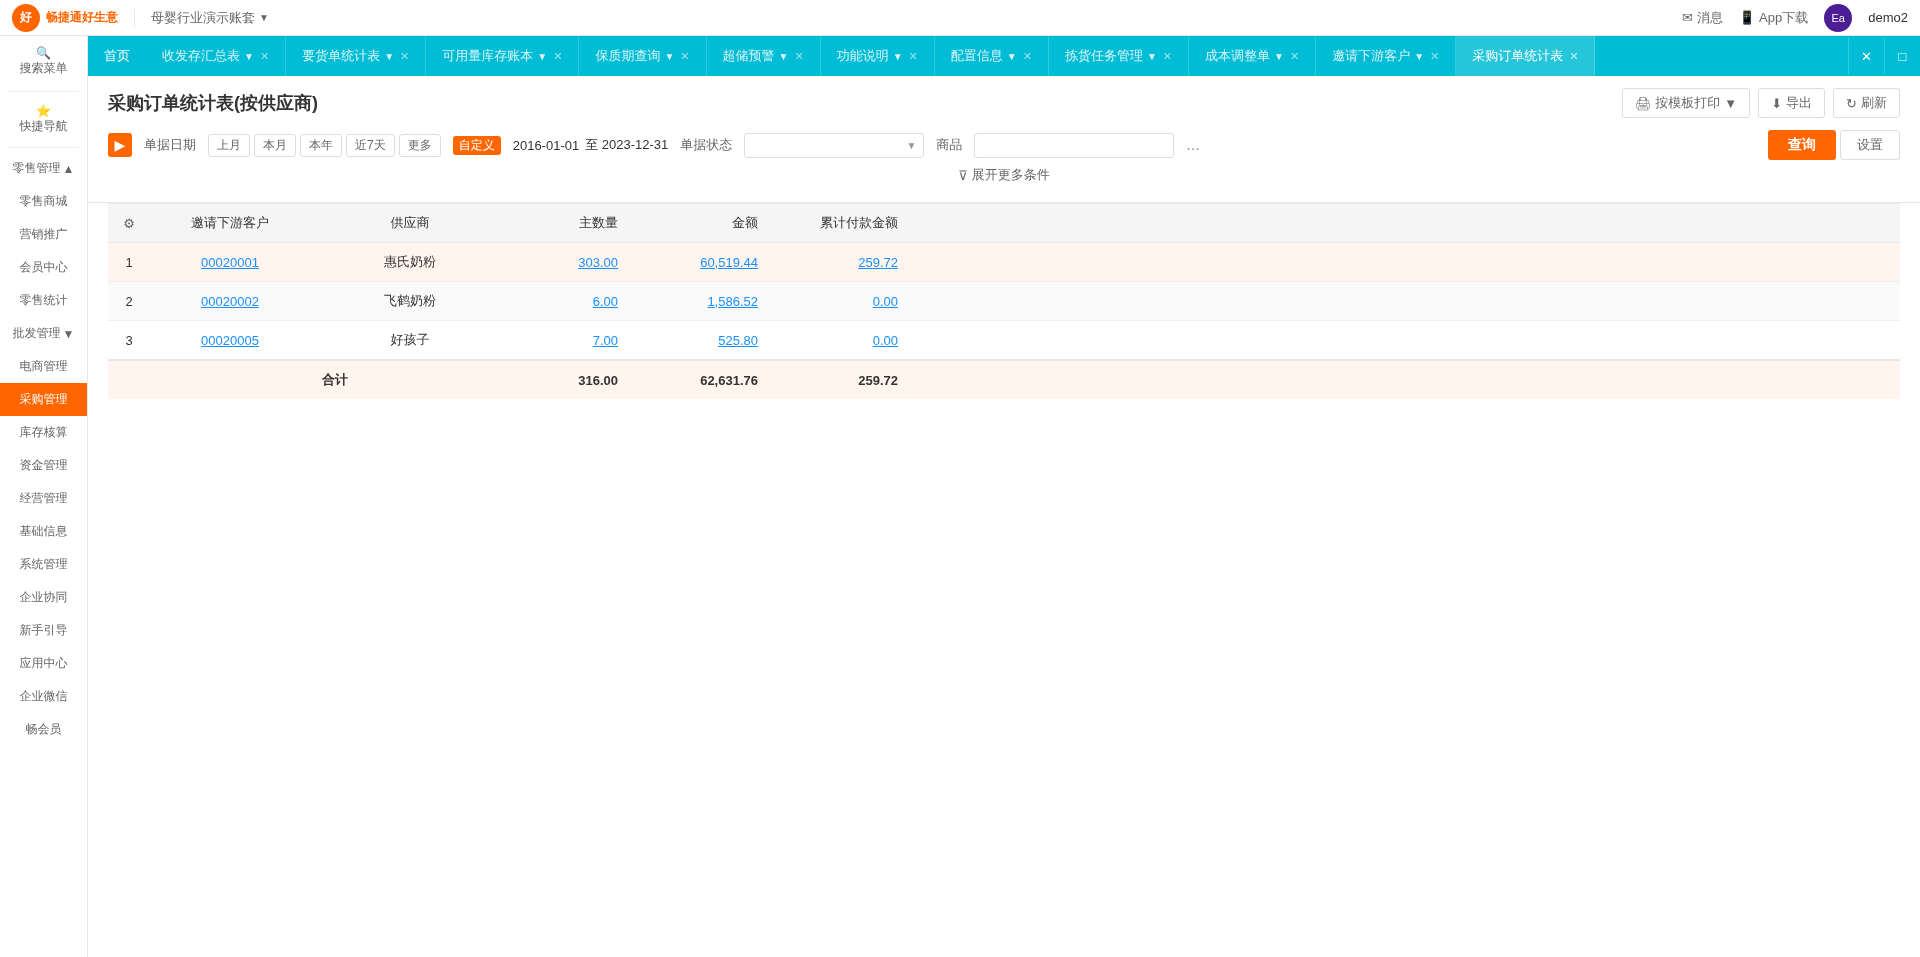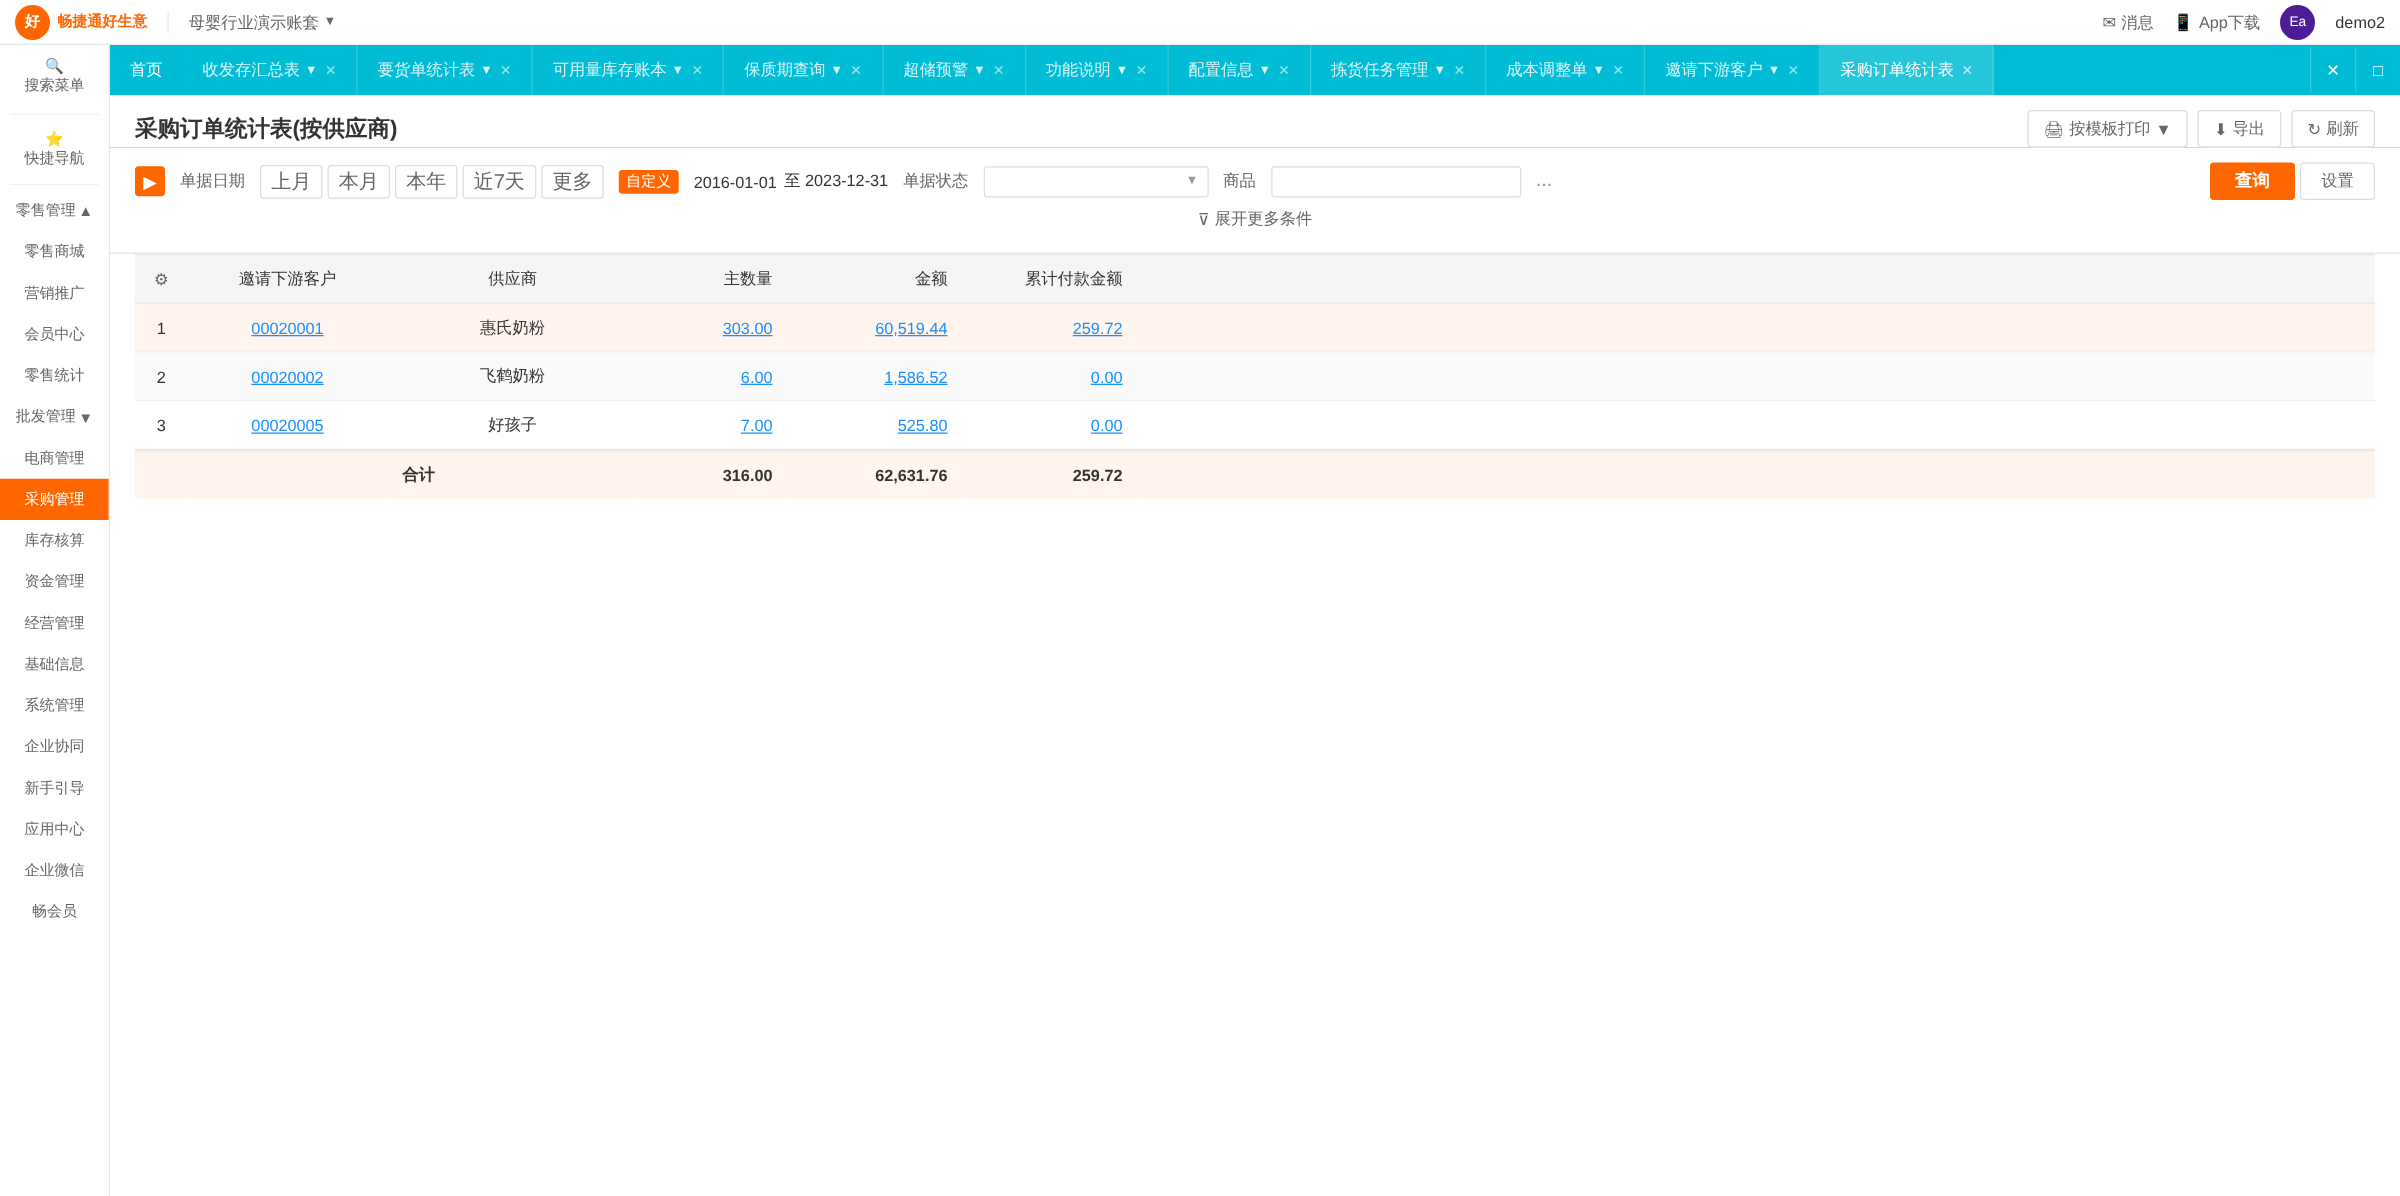--- a/index.html
+++ b/index.html
@@ -38,21 +38,21 @@
     .btn-print { display: flex; align-items: center; gap: 4px; padding: 5px 12px; border: 1px solid #ddd; border-radius: 3px; background: #fff; cursor: pointer; color: #666; font-size: 13px; }
     .btn-export { display: flex; align-items: center; gap: 4px; padding: 5px 12px; border: 1px solid #ddd; border-radius: 3px; background: #fff; cursor: pointer; color: #666; font-size: 13px; }
     .btn-refresh { display: flex; align-items: center; gap: 4px; padding: 5px 12px; border: 1px solid #ddd; border-radius: 3px; background: #fff; cursor: pointer; color: #666; font-size: 13px; }
 
     
     .filter-area { background: #fff; padding: 12px 20px; border-bottom: 1px solid #e8e8e8; flex-shrink: 0; }
     .filter-row { display: flex; align-items: center; gap: 12px; flex-wrap: wrap; }
     .filter-toggle { width: 24px; height: 24px; background: #ff6600; border-radius: 3px; display: flex; align-items: center; justify-content: center; color: white; cursor: pointer; font-size: 14px; }
     .filter-label { font-size: 13px; color: #666; white-space: nowrap; }
     .date-shortcuts { display: flex; gap: 4px; align-items: center; }
-    .date-shortcut { padding: 2px 8px; border: 1px solid #ddd; border-radius: 3px; cursor: pointer; color: #666; font-size: 16px; background: #fff; }
+    .date-shortcut { padding: 2px 8px; border: 1px solid #ddd; border-radius: 3px; cursor: pointer; color: #666; font-size: 12px; background: #fff; }
     .date-range { display: flex; align-items: center; gap: 6px; font-size: 13px; color: #333; }
     .custom-tag { background: #ff6600; color: white; padding: 1px 6px; border-radius: 3px; font-size: 12px; }
     .filter-select { border: 1px solid #ddd; border-radius: 3px; padding: 4px 24px 4px 8px; font-size: 13px; color: #333; background: #fff; cursor: pointer; appearance: none; min-width: 180px; }
     .filter-product { border: 1px solid #ddd; border-radius: 3px; padding: 4px 8px; font-size: 13px; color: #333; background: #fff; min-width: 200px; }
     .btn-query { padding: 5px 20px; background: #ff6600; color: white; border: none; border-radius: 3px; cursor: pointer; font-size: 14px; font-weight: bold; }
     .btn-settings { padding: 5px 16px; background: #fff; color: #666; border: 1px solid #ddd; border-radius: 3px; cursor: pointer; font-size: 13px; }
     .expand-more { display: flex; align-items: center; gap: 4px; justify-content: center; padding: 6px; color: #666; cursor: pointer; font-size: 13px; }
     .select-wrapper { position: relative; display: inline-block; }
     .select-wrapper::after { content: '▼'; position: absolute; right: 8px; top: 50%; transform: translateY(-50%); font-size: 10px; color: #999; pointer-events: none; }
     .filter-actions { display: flex; flex-direction: row; gap: 4px; margin-left: auto; }
@@ -253,21 +253,21 @@
       <div style="margin-left:auto;display:flex;align-items:center;">
         <div class="tab-ctrl-btn" style="color:white;border-left:1px solid rgba(255,255,255,0.2);">
           <span>✕</span>
         </div>
         <div class="tab-ctrl-btn" style="color:white;border-left:1px solid rgba(255,255,255,0.2);">
           <span>□</span>
         </div>
       </div>
     </div>
 
-    <div style="flex:1;display:flex;flex-direction:column;overflow:hidden;background:#a21caf;">
+    <div style="flex:1;display:flex;flex-direction:column;overflow:hidden;background:#be185d;">
 
       <div class="page-header">
         <h1 class="page-title">采购订单统计表(按供应商)</h1>
         <div class="page-actions">
           <button class="btn-print">
             <span>🖨</span>
             <span>按模板打印</span>
             <span>▼</span>
           </button>
           <button class="btn-export">

